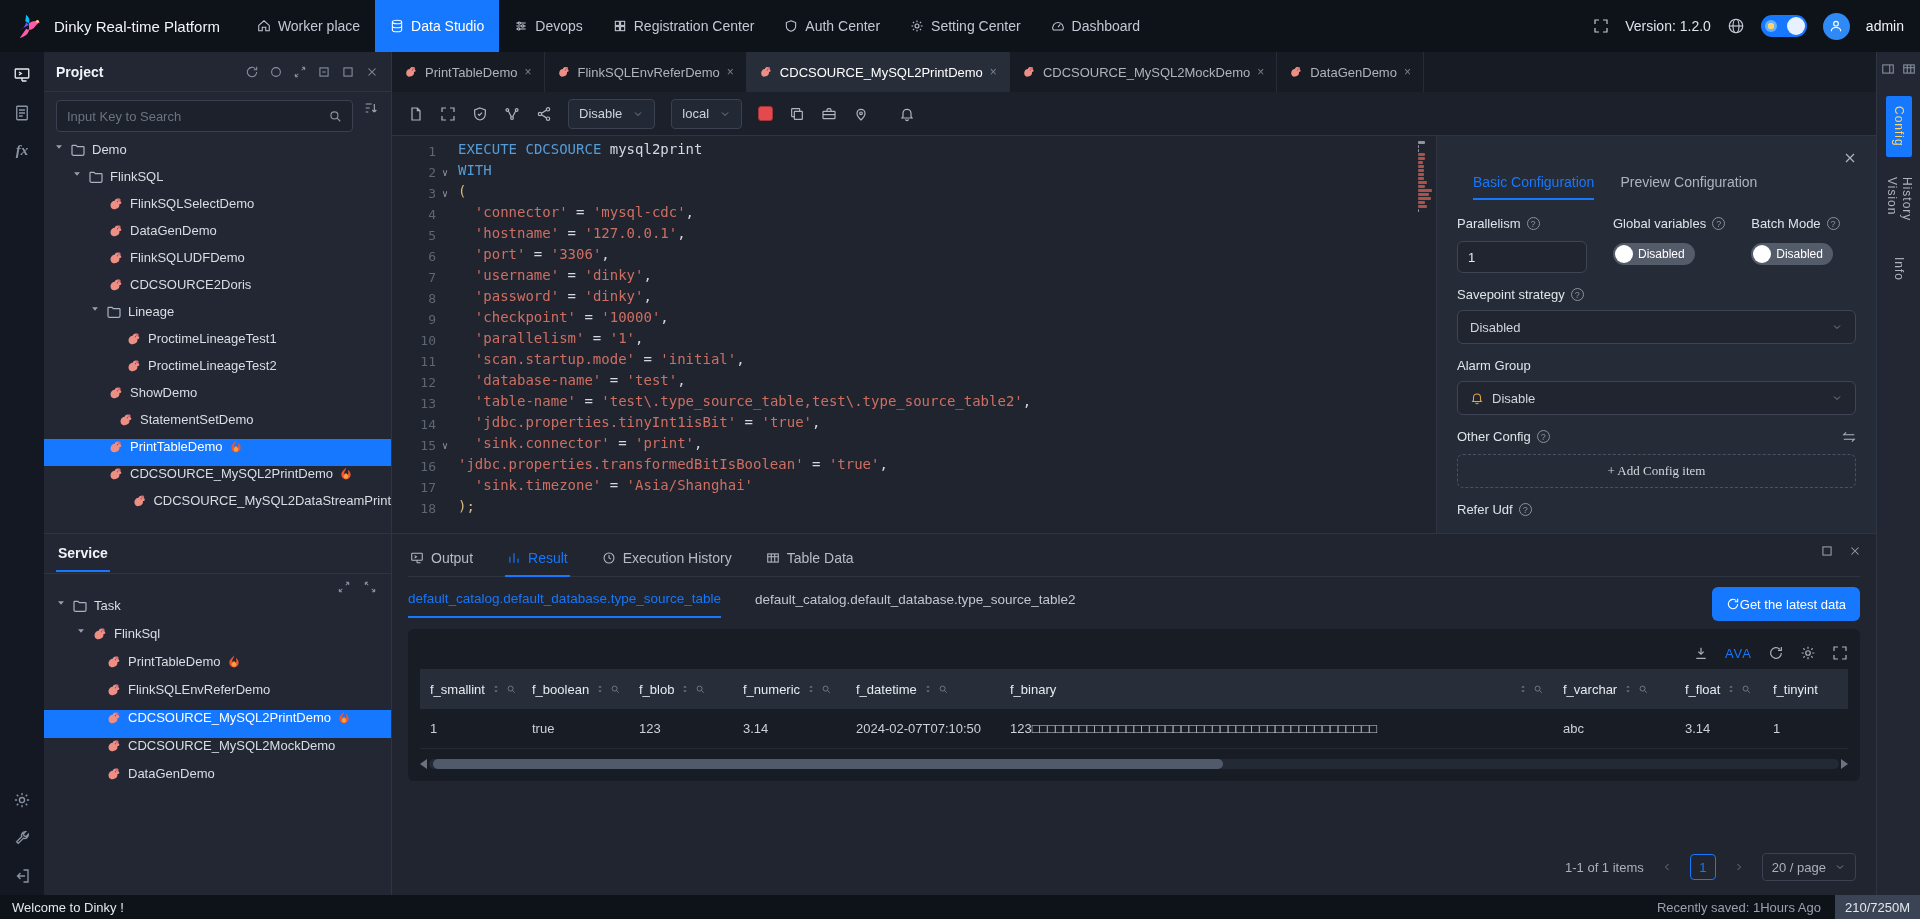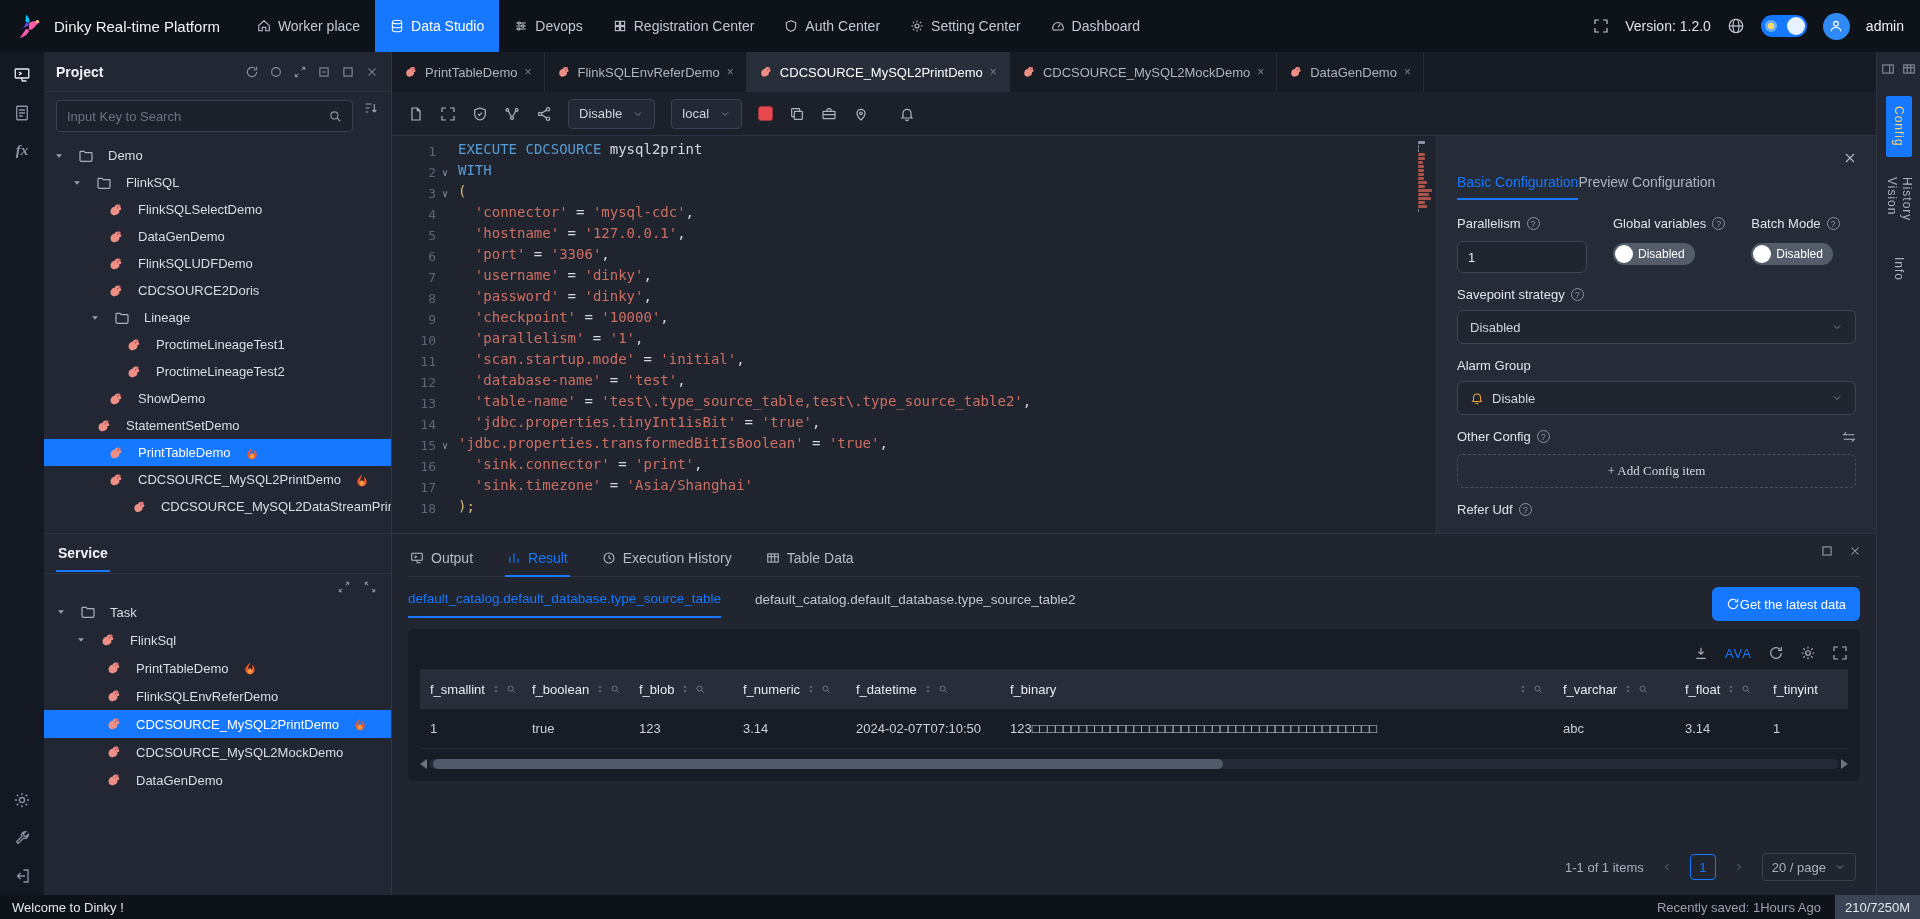--- a/index.html
+++ b/index.html
@@ -42,21 +42,21 @@
   .phead .ptitle{color:#f0f3f7;font-size:14px;font-weight:bold}
   .picons{margin-left:auto;display:flex;gap:10px;color:#8a93a1}
   .picons svg{cursor:pointer}
   .psearch{display:flex;gap:10px;padding:8px 12px;flex-shrink:0}
   .searchbox{flex:1;display:flex;align-items:center;height:32px;background:#1c212b;border:1px solid #39404f;border-radius:4px;padding:0 10px;gap:8px}
   .searchbox input{flex:1;background:transparent;border:0;outline:none;color:#d9dde4;font-size:13px;font-family:inherit}
   .searchbox input::placeholder{color:#6b7381}
   .searchbox svg{color:#8a93a1}
   .psort{color:#9aa1ad;cursor:pointer}
   .ptree,.stree{flex:1;overflow:hidden;padding-top:2px}
-  .trow{height:27px;display:flex;align-items:center;gap:14px;white-space:nowrap;overflow:hidden;cursor:pointer}
+  .trow{height:27px;display:flex;gap:6px;white-space:nowrap;overflow:hidden;cursor:pointer}
   .stree .trow{height:28px}
   .trow .caret{color:#9aa1ad;flex-shrink:0}
   .trow .fold-ic{color:#a9b2c0;flex-shrink:0}
   .trow .tlabel{font-size:13px;color:#d9dde4;overflow:hidden;text-overflow:clip}
   .trow.sel{background:#1677ff}
   .trow.sel .tlabel{color:#fff}
 
   .service{flex:1;display:flex;flex-direction:column;min-height:0}
   .shead{height:40px;display:flex;align-items:center;padding:0 12px;border-bottom:1px solid #2e3442;flex-shrink:0}
   .stitle{color:#f0f3f7;font-size:14px;font-weight:bold;border-bottom:2px solid #1677ff;padding:9px 2px}
@@ -87,21 +87,21 @@
   .codeline{height:21px;white-space:pre;color:#d4d8e0}
   s-kw{color:#569cd6}
   s-str{color:#ce6f63}
   s-p{color:#d7ba7d}
   .minimap{position:absolute;top:5px;right:3px;width:15px}
   .mmbar{height:3px;margin-bottom:1px;border-radius:1px}
 
   
   .config{width:440px;background:#262c37;border-left:1px solid #2e3442;padding:12px 20px;position:relative;flex-shrink:0;overflow:hidden}
   .cfg-close{position:absolute;top:14px;right:18px;color:#aeb5c0;cursor:pointer}
-  .cfg-tabs{display:flex;margin:26px 0 16px}
+  .cfg-tabs{display:flex;gap:26px;margin:26px 16px 16px}
   .cfg-tab{font-size:14px;color:#aeb4bf;padding-bottom:8px;cursor:pointer}
   .cfg-tab.active{color:#1677ff;border-bottom:2px solid #1677ff}
   .cfg-label{display:flex;align-items:center;gap:6px;color:#e0e3e9;font-size:13px;margin-top:14px}
   .q{display:inline-flex;width:13px;height:13px;border:1px solid #8a92a0;border-radius:50%;color:#8a92a0;
      font-size:9px;align-items:center;justify-content:center}
   .q::after{content:"?"}
   .cfg-grid3{display:flex;gap:26px}
   .cfg-grid3 .col{display:flex;flex-direction:column}
   .cfg-grid3 .cfg-label{margin-top:0}
   .cfg-input{margin-top:10px;width:130px;height:32px;background:#20252f;border:1px solid #3e4656;border-radius:6px;color:#e6e9ef;padding:0 10px;font-size:13px;outline:none;font-family:inherit}
@@ -538,21 +538,21 @@
                 <use href="#i-squirrel"></use>
               </svg>
               <span class="tlabel">ProctimeLineageTest2</span>
             </div>
           <div class="trow" style="padding-left:64px">
               <svg class="i16">
                 <use href="#i-squirrel"></use>
               </svg>
               <span class="tlabel">ShowDemo</span>
             </div>
-          <div class="trow" style="padding-left:52px">
+          <div class="trow" style="padding-left:74px">
               <svg class="i16">
                 <use href="#i-squirrel"></use>
               </svg>
               <span class="tlabel">StatementSetDemo</span>
             </div>
           <div class="trow sel" style="padding-left:64px">
               <svg class="i16">
                 <use href="#i-squirrel"></use>
               </svg>
               <span class="tlabel">PrintTableDemo</span>
@@ -816,22 +816,22 @@
                 <div class="codeline">  <s-str>'hostname'</s-str> = <s-str>'127.0.0.1'</s-str>,</div>
                 <div class="codeline">  <s-str>'port'</s-str> = <s-str>'3306'</s-str>,</div>
                 <div class="codeline">  <s-str>'username'</s-str> = <s-str>'dinky'</s-str>,</div>
                 <div class="codeline">  <s-str>'password'</s-str> = <s-str>'dinky'</s-str>,</div>
                 <div class="codeline">  <s-str>'checkpoint'</s-str> = <s-str>'10000'</s-str>,</div>
                 <div class="codeline">  <s-str>'parallelism'</s-str> = <s-str>'1'</s-str>,</div>
                 <div class="codeline">  <s-str>'scan.startup.mode'</s-str> = <s-str>'initial'</s-str>,</div>
                 <div class="codeline">  <s-str>'database-name'</s-str> = <s-str>'test'</s-str>,</div>
                 <div class="codeline">  <s-str>'table-name'</s-str> = <s-str>'test\.type_source_table,test\.type_source_table2'</s-str>,</div>
                 <div class="codeline">  <s-str>'jdbc.properties.tinyInt1isBit'</s-str> = <s-str>'true'</s-str>,</div>
+                <div class="codeline">  <s-str>'sink.connector'</s-str> = <s-str>'print'</s-str>,</div>
                 <div class="codeline"><s-str>'jdbc.properties.transformedBitIsBoolean'</s-str> = <s-str>'true'</s-str>,</div>
-                <div class="codeline">  <s-str>'sink.connector'</s-str> = <s-str>'print'</s-str>,</div>
                 <div class="codeline">  <s-str>'sink.timezone'</s-str> = <s-str>'Asia/Shanghai'</s-str></div>
                 <div class="codeline"><s-p>);</s-p></div>
               </div>
             <div class="minimap">
                 <div class="mmbar" style="width: 49.3%; background: rgb(139, 149, 165);"></div>
                 <div class="mmbar" style="width: 6.8%; background: rgb(139, 149, 165);"></div>
                 <div class="mmbar" style="width: 1.7%; background: rgb(139, 149, 165);"></div>
                 <div class="mmbar" style="width: 47.6%; background: rgb(168, 82, 74);"></div>
                 <div class="mmbar" style="width: 45.9%; background: rgb(168, 82, 74);"></div>
                 <div class="mmbar" style="width: 30.6%; background: rgb(168, 82, 74);"></div>

